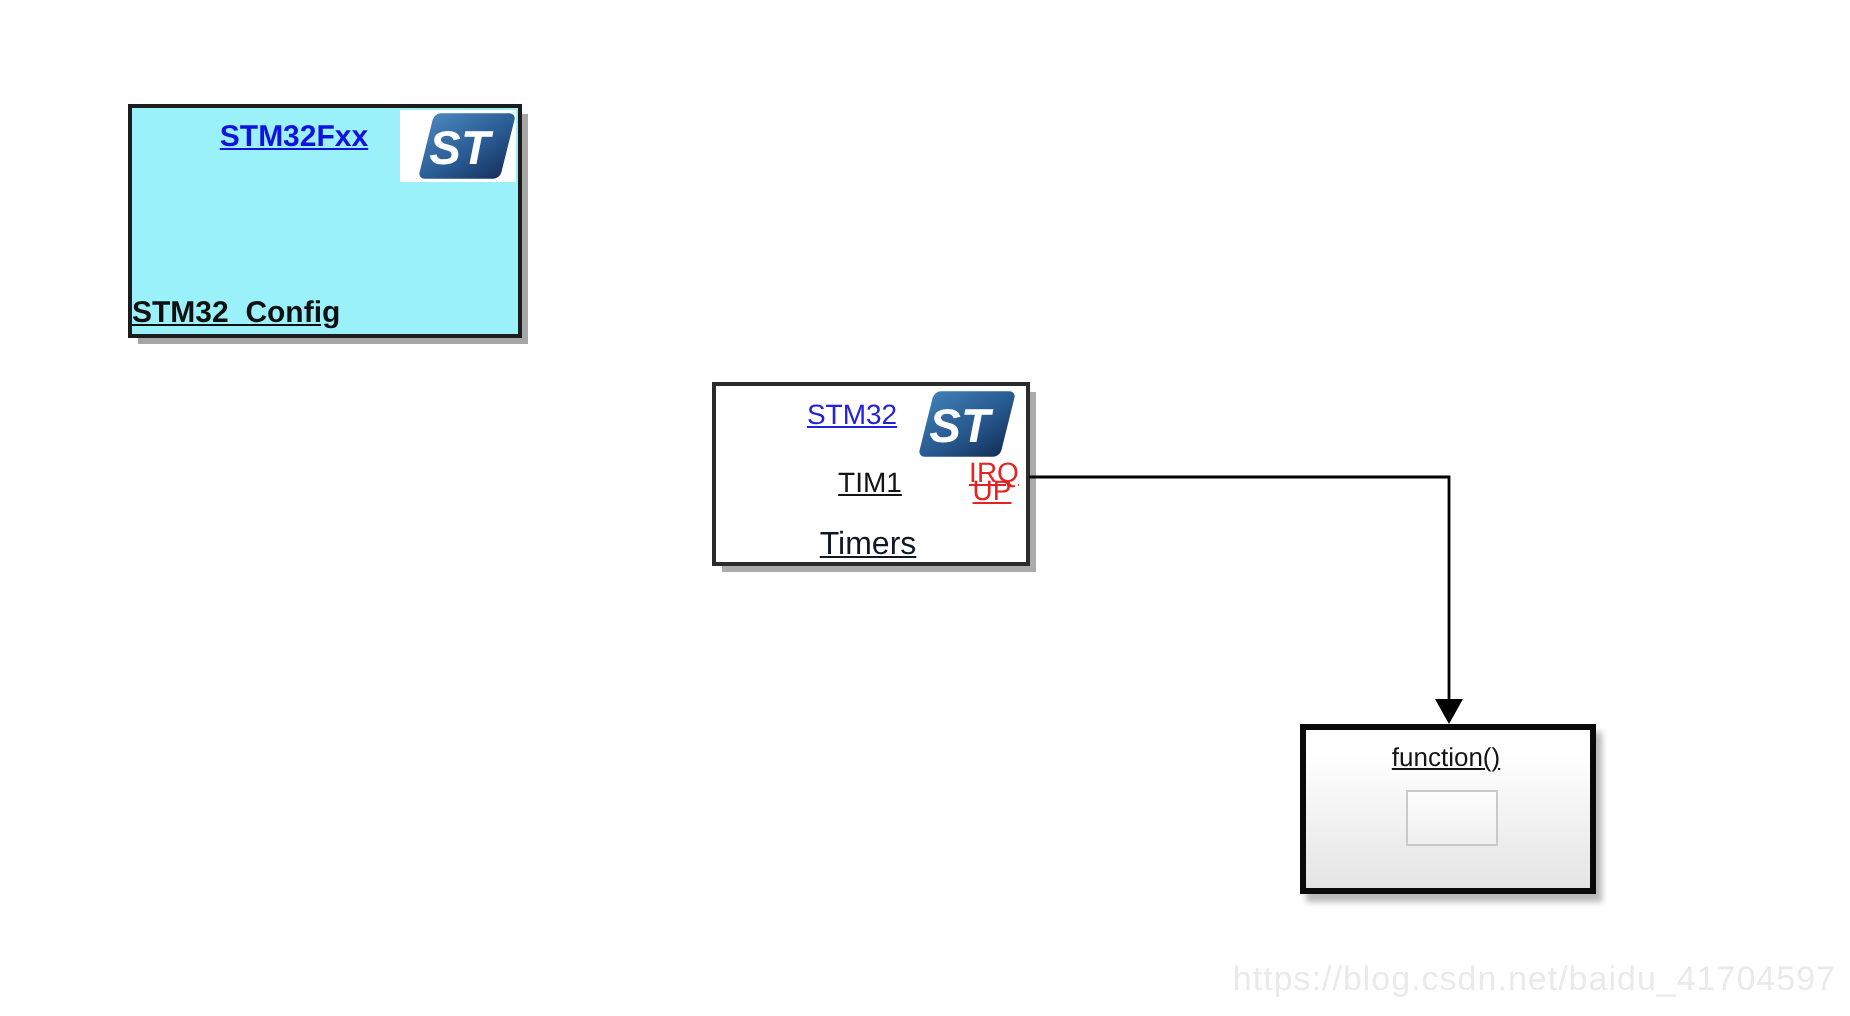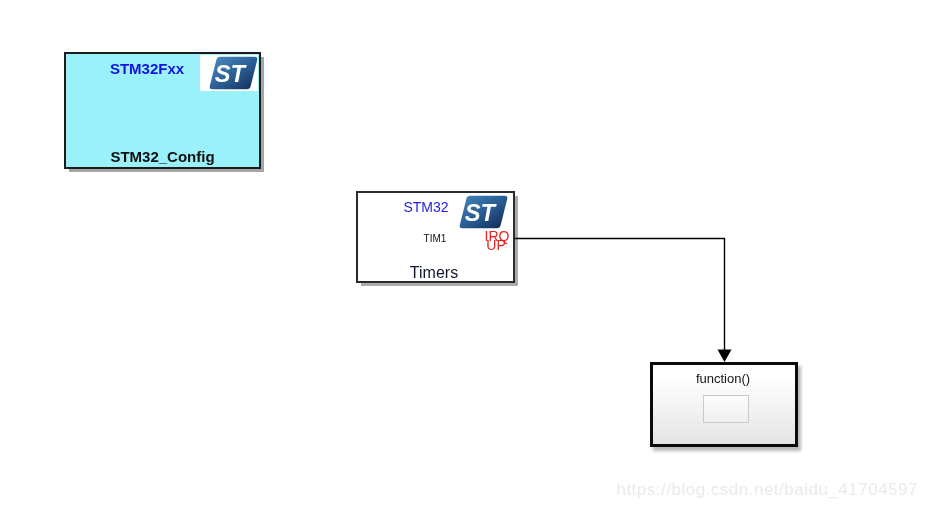--- a/index.html
+++ b/index.html
@@ -10,40 +10,40 @@
     background: #ffffff;
     overflow: hidden;
     font-family: "Liberation Sans", sans-serif;
   }
 
   
   .blk {
     position: absolute;
     box-sizing: border-box;
   }
-  .abs { position: absolute; white-space: nowrap; }
+  .abs { position: absolute; white-space: nowrap; text-decoration: underline; }
   .cx { transform: translateX(-50%); }
 
   
   .config-block {
     left: 64px; top: 52px; width: 197px; height: 117px;
     background: #9BF1FA;
     border: 2px solid #1c1c1c;
     box-shadow: 4px 4px 0 -1px #a6a6a6;
   }
   .config-block .hdr {
     left: 81px; top: 6px;
     font-size: 15px; font-weight: bold; color: #1212e0;
   }
   .config-block .chip {
     left: 0; right: 0; top: 48px; text-align: center;
     font-size: 15px; font-weight: bold; color: #101010;
   }
   .config-block .bname {
-    left: 0; right: 0; top: 94px; text-align: center;
+    left: 0; right: 0; top: 94px; 
     font-size: 15px; font-weight: bold; color: #101010;
   }
   .logo-box {
     position: absolute; right: 1px; top: 1px;
     width: 58px; height: 36px;
     background: #ffffff;
   }
   .logo-box svg { display: block; width: 100%; height: 100%; }
   .logo-bare {
     position: absolute; left: 92px; top: 1px;
@@ -57,21 +57,21 @@
     background: #ffffff;
     border: 2px solid #2b2b2b;
     box-shadow: 4px 4px 0 -1px #ababab;
   }
   .timer-block .hdr {
     left: 68px; top: 6px;
     font-size: 14px; color: #2222dd; text-align: right;
   }
   .timer-block .tlabel {
     left: 77px; top: 40px;
-    font-size: 10px; color: #141414;
+    font-size: 14px; color: #141414;
   }
   .timer-block .bname {
     left: 76px; top: 71px;
     font-size: 16px; color: #0f172a;
   }
   .port-label {
     font-size: 14px; color: #e62121; z-index: 3;
   }
   .port-irq { left: 139px; top: 35px; }
   .port-up  { left: 138px; top: 44px; }

